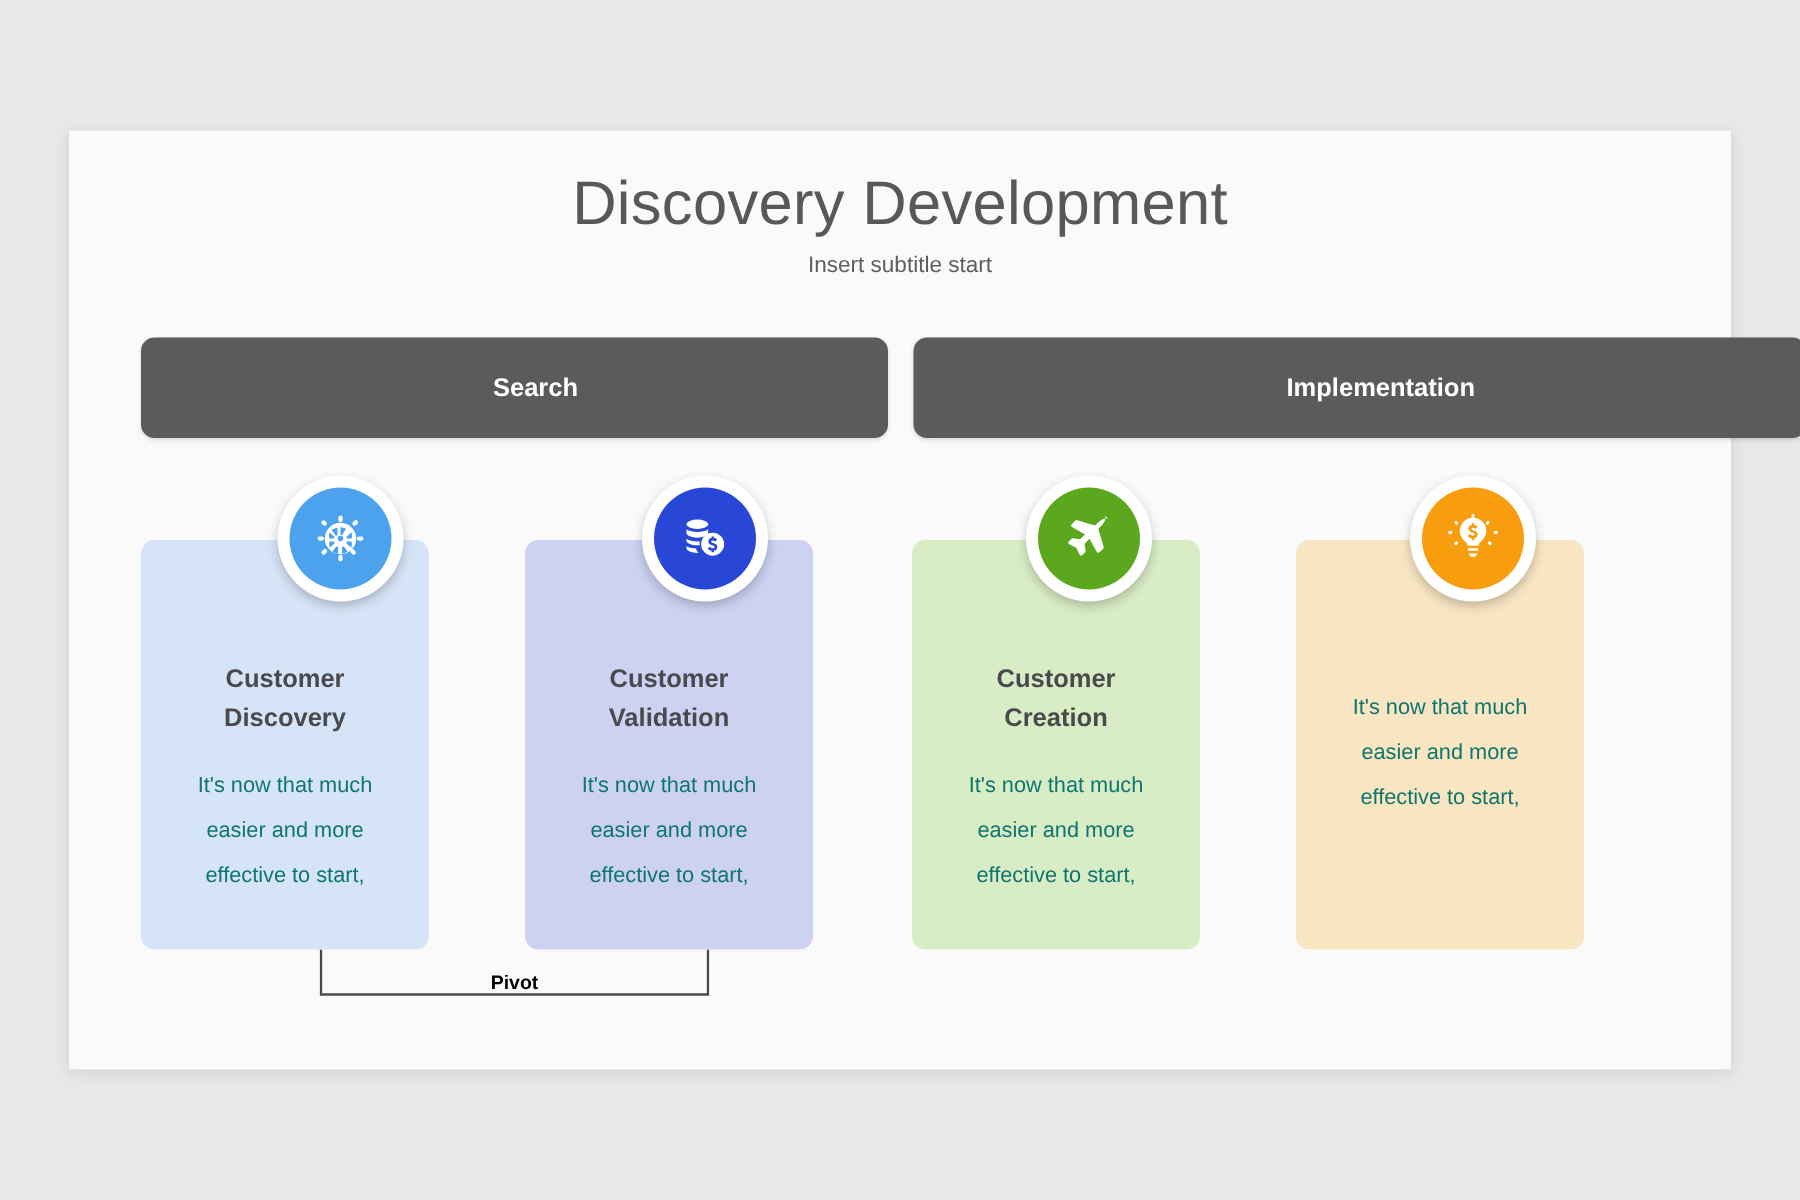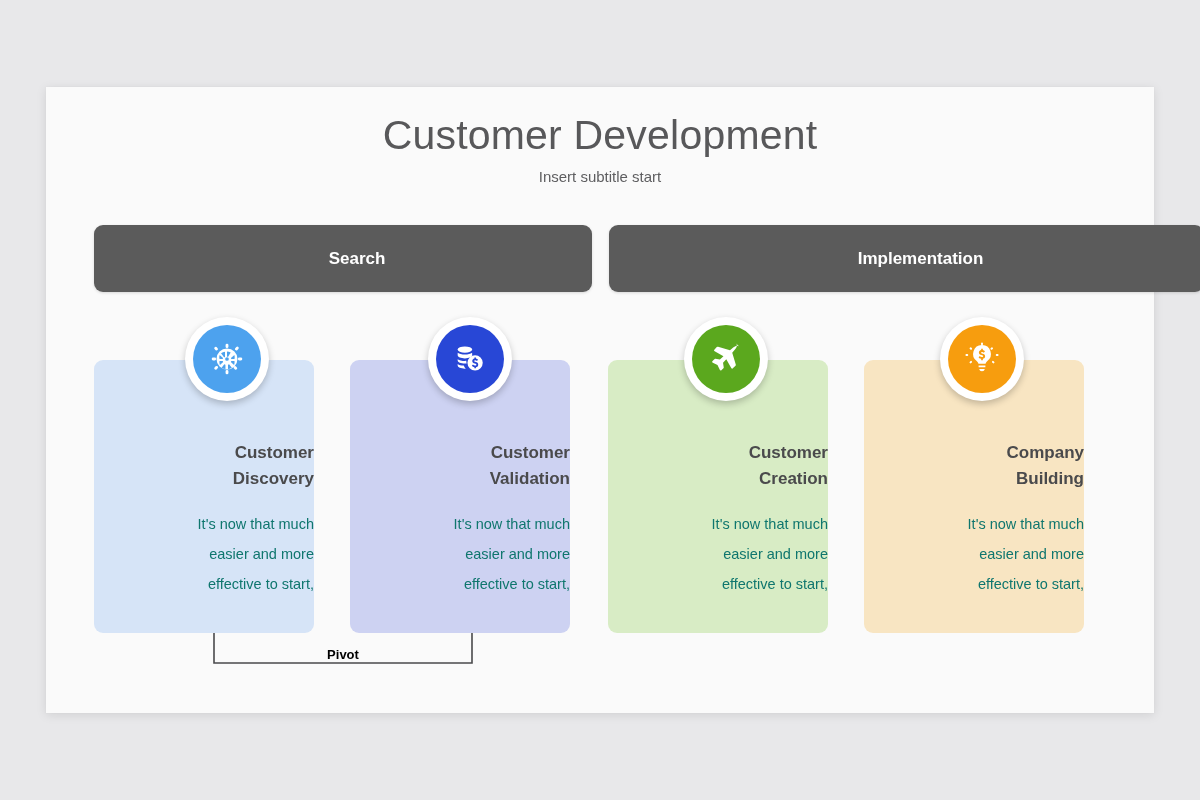--- a/index.html
+++ b/index.html
@@ -40,24 +40,24 @@
     color:#ffffff; font-size:17px; font-weight:bold;
     box-shadow:0 1px 3px rgba(0,0,0,0.14);
     padding-left:28px;
   }
   #phase-bar-0 { left:48px;  width:498px; }
   #phase-bar-1 { left:563px; width:595px; }
 
   
   .card {
     position:absolute; top:273px;
-    width:220px; height:273px;
+    width:192px; height:273px;
     border-radius:9px;
     padding-top:80px;
-    text-align:right;
+    text-align:center;
   }
   #card-0 { left:48px;  background:#d6e4f7; }
   #card-1 { left:304px; background:#cdd2f2; }
   #card-2 { left:562px; background:#d8ecc5; }
   #card-3 { left:818px; background:#f8e5c2; }
 
   .card-title {
     font-size:17px; font-weight:bold; color:#4a4a4c;
     line-height:1.52; white-space:pre-line;
   }
@@ -101,21 +101,21 @@
   }
   #pivot-label span {
     background:#fafafa; padding:0 12px;
   }
 </style>
 </head>
 <body style="background: rgb(232, 232, 234);">
 
 <div id="slide" style="background: rgb(250, 250, 250);">
 
-  <div id="title">Customer Development</div>
+  <div id="title">Discovery Development</div>
   <div id="subtitle">Insert subtitle start</div>
 
   <div class="phase-bar" id="phase-bar-0" style="background: rgb(91, 91, 91);">
     <span>Search</span>
   </div>
   <div class="phase-bar" id="phase-bar-1" style="background: rgb(91, 91, 91);">
     <span>Implementation</span>
   </div>
 
   <div class="card" id="card-0" style="background: rgb(214, 228, 247);">
@@ -133,22 +133,20 @@
 effective to start,</div>
   </div>
   <div class="card" id="card-2" style="background: rgb(216, 236, 197);">
     <div class="card-title">Customer
 Creation</div>
     <div class="card-body">It's now that much
 easier and more
 effective to start,</div>
   </div>
   <div class="card" id="card-3" style="background: rgb(248, 229, 194);">
-    <div class="card-title">Company
-Building</div>
     <div class="card-body">It's now that much
 easier and more
 effective to start,</div>
   </div>
 
   <div class="icon-badge" id="icon-badge-0">
     <div class="icon-inner" style="background: rgb(77, 162, 238);">
       <svg viewBox="0 0 24 24">
         <path d="M12 1.2a1 1 0 0 1 1 1v1.1a1 1 0 0 1-2 0V2.2a1 1 0 0 1 1-1zm0 18.5a1 1 0 0 1 1 1v1.1a1 1 0 0 1-2 0v-1.1a1 1 0 0 1 1-1zM2.2 11h1.1a1 1 0 0 1 0 2H2.2a1 1 0 0 1 0-2zm18.5 0h1.1a1 1 0 0 1 0 2h-1.1a1 1 0 0 1 0-2zM4.6 3.6l.8.8a1 1 0 0 1-1.4 1.4l-.8-.8a1 1 0 0 1 1.4-1.4zm13.6 13.6l.8.8a1 1 0 0 1-1.4 1.4l-.8-.8a1 1 0 0 1 1.4-1.4zm1.8-13.6a1 1 0 0 1 0 1.4l-.8.8a1 1 0 0 1-1.4-1.4l.8-.8a1 1 0 0 1 1.4 0zM5.4 17.2a1 1 0 0 1 0 1.4l-.8.8a1 1 0 0 1-1.4-1.4l.8-.8a1 1 0 0 1 1.4 0z"></path>
         <path d="M12 4.6A7.4 7.4 0 1 0 12 19.4 7.4 7.4 0 0 0 12 4.6zm0 2.1a5.3 5.3 0 0 1 2.6.7l-1.9 3.1a1.8 1.8 0 0 0-.7-.2V6.7zm-1.4.2v3.6a1.8 1.8 0 0 0-.7.3L7.8 8A5.3 5.3 0 0 1 10.6 6.9zM6.8 9.1l2.4 2.2a1.8 1.8 0 0 0-.2.7H6.7a5.3 5.3 0 0 1 .1-2.9zm10.4 0a5.3 5.3 0 0 1 .1 2.9h-2.3a1.8 1.8 0 0 0-.2-.7zM6.7 13.4H9a1.8 1.8 0 0 0 .3.8l-2.3 2a5.3 5.3 0 0 1-.3-2.8zm8.3 0h2.3a5.3 5.3 0 0 1-.3 2.8l-2.3-2a1.8 1.8 0 0 0 .3-.8zm-4.9 2.3a1.8 1.8 0 0 0 .8.3v3.1a5.3 5.3 0 0 1-2.7-1zm2.6.3a1.8 1.8 0 0 0 .8-.3l1.9 2.4a5.3 5.3 0 0 1-2.7 1zM12 10.7a1.3 1.3 0 1 1 0 2.6 1.3 1.3 0 0 1 0-2.6z"></path>

